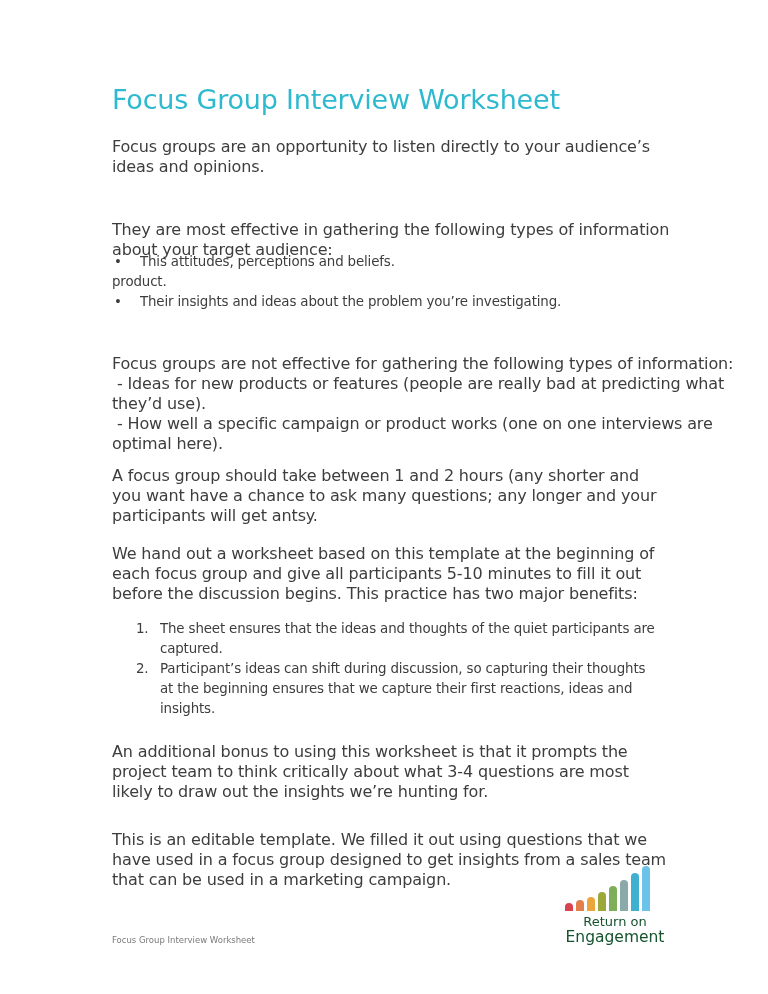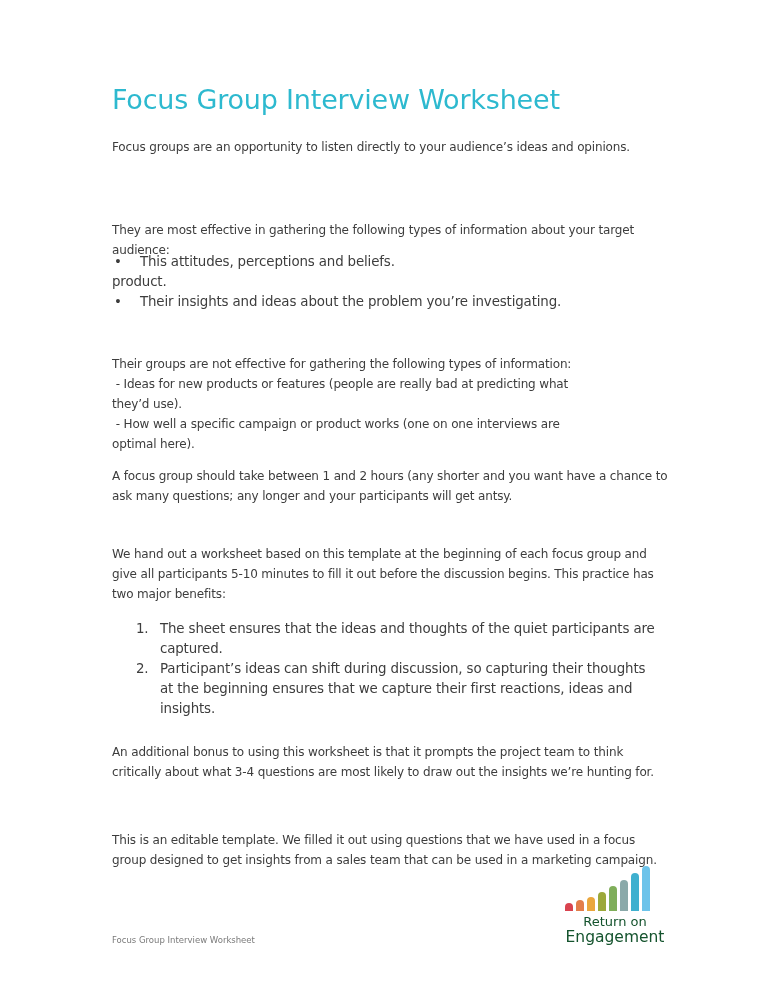--- a/index.html
+++ b/index.html
@@ -9,21 +9,21 @@
       color: #3d3d3d;
     }
     .page { position: absolute; left: 112px; top: 0; width: 560px; }
     .title {
       position: absolute; top: 84px; left: 0;
       font-size: 27px; color: #2db9cf; font-weight: normal; margin: 0;
       letter-spacing: -0.2px; white-space: nowrap;
     }
     .body-text {
       position: absolute; left: 0; width: 560px;
-      font-size: 12px; line-height: 20px; margin: 0;
+      font-size: 16px; line-height: 20px; margin: 0;
       letter-spacing: -0.15px;
     }
     .bullets { position: absolute; left: 0; top: 252px; width: 560px; font-size: 13.4px; line-height: 20px; letter-spacing: -0.15px; }
     .bullets .b { display: block; }
     .bullets .dot { display: inline-block; width: 26px; padding-left: 2px; }
     .numlist { position: absolute; left: 24px; top: 619px; width: 520px; font-size: 13.4px; line-height: 20px; letter-spacing: -0.15px; }
     .numlist .item { position: relative; padding-left: 24px; }
     .numlist .num { position: absolute; left: 0; top: 0; }
     .footer {
       position: absolute; left: 112px; top: 935px;
@@ -48,21 +48,21 @@
   <p class="body-text" style="top:137px;">Focus groups are an opportunity to listen directly to your audience’s ideas and opinions.</p>
 
   <p class="body-text" style="top:196px;margin-top:24px;">They are most effective in gathering the following types of information about your target audience:</p>
 
   <div class="bullets">
     <span class="b"><span class="dot">•</span><span>This attitudes, perceptions and beliefs.</span></span>
     <span class="b">product.</span>
     <span class="b"><span class="dot">•</span><span>Their insights and ideas about the problem you’re investigating.</span></span>
   </div>
 
-  <div class="body-text" style="top:354px; white-space:pre;"><div>Their groups are not effective for gathering the following types of information:</div><div> - Ideas for new products or features (people are really bad at predicting what</div><div>they’d use).</div><div> - How well a specific campaign or product works (one on one interviews are</div><div>optimal here).</div></div>
+  <div class="body-text" style="top:354px; white-space:pre;"><div>Focus groups are not effective for gathering the following types of information:</div><div> - Ideas for new products or features (people are really bad at predicting what</div><div>they’d use).</div><div> - How well a specific campaign or product works (one on one interviews are</div><div>optimal here).</div></div>
 
   <p class="body-text" style="top:466px;">A focus group should take between 1 and 2 hours (any shorter and you want have a chance to ask many questions; any longer and your participants will get antsy.</p>
 
   <p class="body-text" style="top:544px;">We hand out a worksheet based on this template at the beginning of each focus group and give all participants 5-10 minutes to fill it out before the discussion begins. This practice has two major benefits:</p>
 
   <div class="numlist">
     <div class="item"><span class="num">1.</span><span>The sheet ensures that the ideas and thoughts of the quiet participants are captured.</span></div>
     <div class="item"><span class="num">2.</span><span>Participant’s ideas can shift during discussion, so capturing their thoughts at the beginning ensures that we capture their first reactions, ideas and insights.</span></div>
   </div>
 

